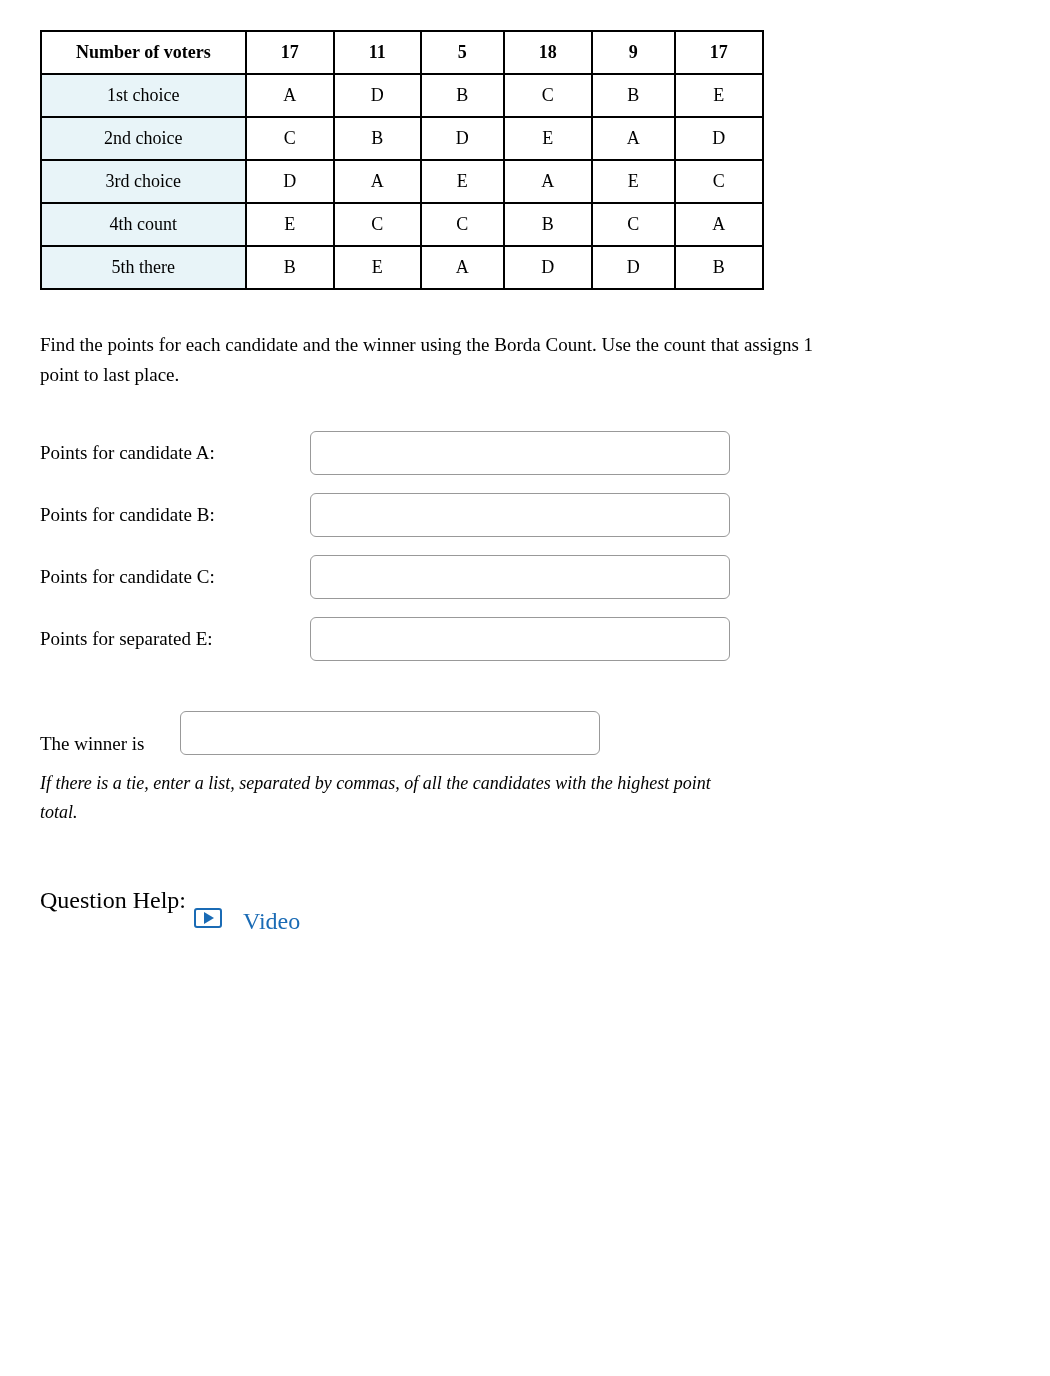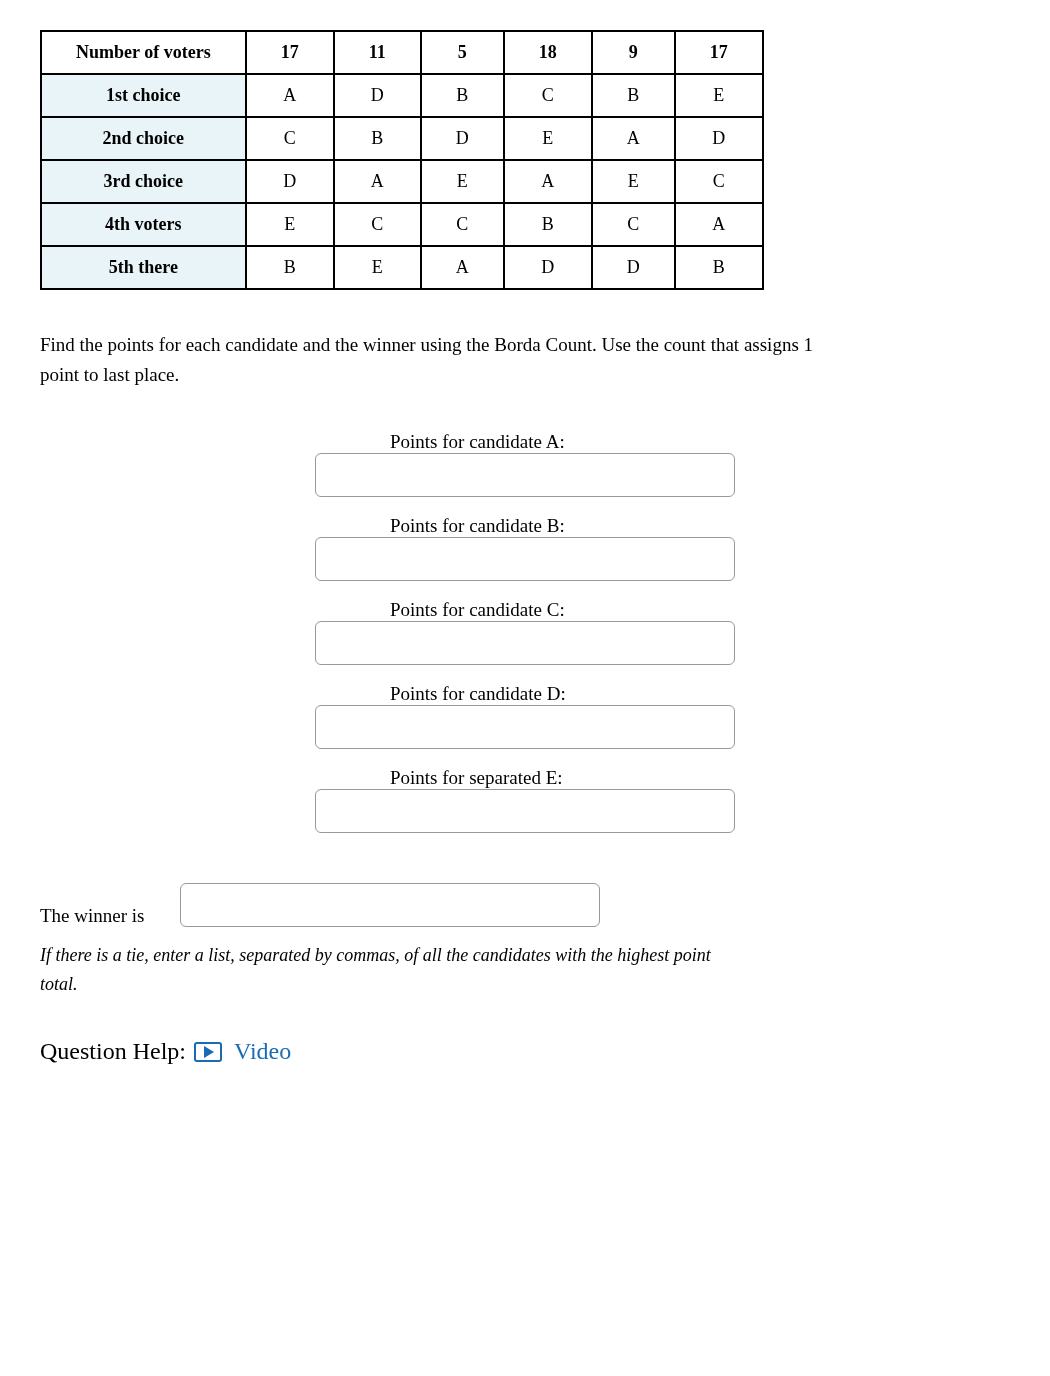--- a/index.html
+++ b/index.html
@@ -36,44 +36,42 @@
       min-width: 55px;
     }
 
     table th {
       background: #ffffff;
       font-weight: bold;
     }
 
     table .row-header {
       text-align: center;
-      font-weight: bold;
+      font-weight: normal;
       background: #e8f4f8;
       min-width: 180px;
-      border-radius: 6px;
     }
 
     table thead th:first-child {
       background: #ffffff;
     }
 
     .description {
       font-size: 19px;
       line-height: 1.6;
       margin-bottom: 40px;
       max-width: 780px;
       font-family: Liberation Serif, serif;
     }
 
     .input-row {
       display: flex;
       align-items: center;
       margin-bottom: 18px;
       font-size: 19px;
-      flex-direction: column;
     }
 
     .input-label {
       min-width: 270px;
       font-size: 19px;
     }
 
     .input-field {
       border: 1px solid #999;
       border-radius: 6px;
@@ -123,22 +121,22 @@
       display: flex;
       align-items: center;
       font-size: 24px;
       gap: 8px;
     }
 
     .video-link {
       color: #1a6bb5;
       text-decoration: none;
       display: flex;
-      align-items: center;
-      gap: 12px;
+      gap: 21px;
+      margin-top: 42px;
     }
 
     .play-icon {
       display: inline-flex;
       align-items: center;
       justify-content: center;
       width: 28px;
       height: 20px;
       border: 2px solid #1a6bb5;
       border-radius: 3px;
@@ -191,21 +189,21 @@
       <tr>
         <td class="row-header">3rd choice</td>
         <td>D</td>
         <td>A</td>
         <td>E</td>
         <td>A</td>
         <td>E</td>
         <td>C</td>
       </tr>
       <tr>
-        <td class="row-header">4th voters</td>
+        <td class="row-header">4th count</td>
         <td>E</td>
         <td>C</td>
         <td>C</td>
         <td>B</td>
         <td>C</td>
         <td>A</td>
       </tr>
       <tr>
         <td class="row-header">5th there</td>
         <td>B</td>
@@ -224,24 +222,20 @@
 <div class="input-row">
       <span class="input-label">Points for candidate A:</span>
       <input type="text" class="input-field" style="">
     </div>
     <div class="input-row">
       <span class="input-label">Points for candidate B:</span>
       <input type="text" class="input-field" style="">
     </div>
     <div class="input-row">
       <span class="input-label">Points for candidate C:</span>
-      <input type="text" class="input-field" style="">
-    </div>
-    <div class="input-row">
-      <span class="input-label">Points for candidate D:</span>
       <input type="text" class="input-field" style="">
     </div>
     <div class="input-row">
       <span class="input-label">Points for separated E:</span>
       <input type="text" class="input-field" style="">
     </div>
   </div>
 
 <div class="winner-section">
   <div class="winner-row">

